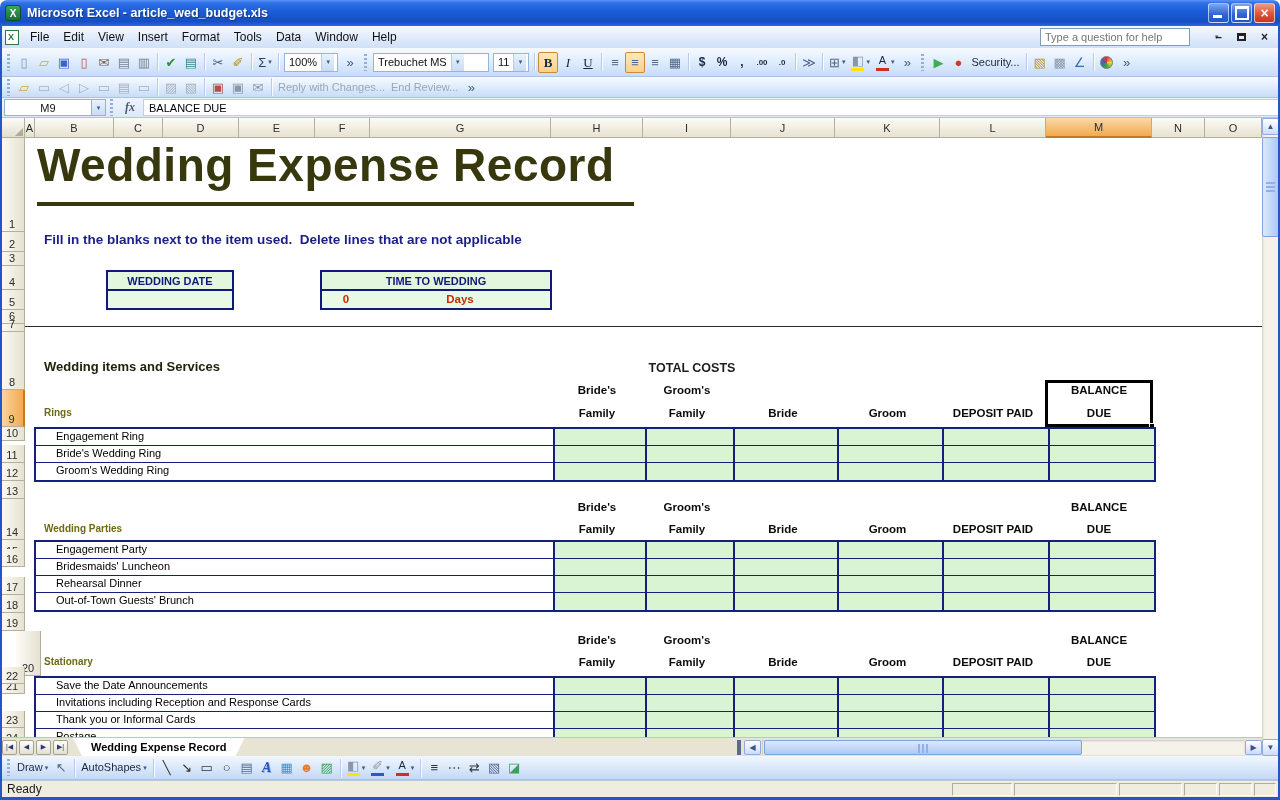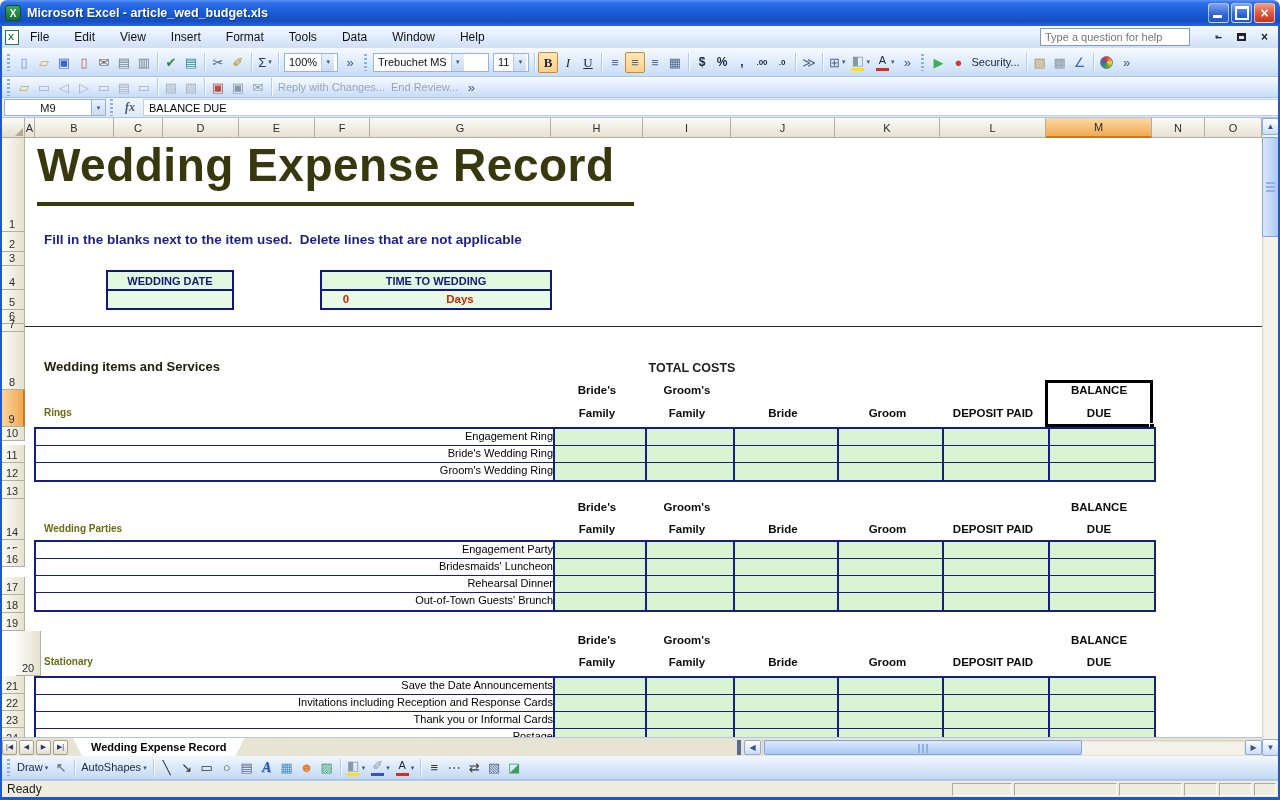--- a/index.html
+++ b/index.html
@@ -118,22 +118,22 @@
   .sheet-hr { left:25px; top:208px; width:1237px; height:1px; background:#2a2a2a; }
   .b13 { font-size:13px; font-weight:bold; color:#23230d; white-space:nowrap; }
   .total-costs { left:612px; top:243px; width:160px; text-align:center; font-size:12.5px; font-weight:bold; color:#1e1e1e; }
   .sec-h { font-size:10px; font-weight:bold; color:#6b6b14; white-space:nowrap; }
   .hcell { text-align:center; font-size:11.5px; font-weight:bold; color:#0c0c0c; line-height:14px; white-space:nowrap; }
   .selbox { left:1045px; width:108px; height:47px; border:3px solid #000; background:transparent; }
   .fillhandle { position:absolute; right:-5px; bottom:-5px; width:6px; height:6px; background:#000; border:1px solid #fff; }
   .stable { left:34px; width:1122px; border:2px solid #141f7e; background:#fff; }
   .srow { display:flex; height:17px; border-bottom:1px solid #141f7e; }
   .srow.last { border-bottom:none; }
-  .scell-name { width:517px; font-size:11px; line-height:14px; padding-left:4px; color:#000;
-    overflow:hidden; white-space:nowrap; background:#fff;text-align:right; }
+  .scell-name { width:517px; font-size:11px; line-height:14px; padding-left:20px; color:#000;
+    overflow:hidden; white-space:nowrap; background:#fff; }
   .scell-green { border-left:2px solid #141f7e; background:#d9f4d2; height:100%; }
 
   
   .tabbar { position:absolute; left:0; top:737px; width:1262px; height:19px; background:#e8e4d4;
     border-top:1px solid #b7c5dc; display:flex; align-items:center; }
   .navbtn { width:15px; height:15px; margin-left:2px; background:linear-gradient(#fefefc,#e3dfcf);
     border:1px solid #a6a292; border-radius:2px; display:flex; align-items:center; justify-content:center;
     font-size:7px; color:#2c3a6e; }
   .sheettab { margin-left:5px; height:18px; padding:0 18px; background:#fff; display:flex; align-items:center;
     font-size:11px; font-weight:bold; color:#000; clip-path:polygon(0 0,100% 0,calc(100% - 9px) 100%,9px 100%); }
@@ -181,21 +181,21 @@
     <span class="wtitle" data-name="window-title">Microsoft Excel - article_wed_budget.xls</span>
     <span class="winbtns">
       <span class="wbtn min" data-name="minimize-button"></span>
       <span class="wbtn rest" data-name="restore-button"></span>
       <span class="wbtn close" data-name="close-button">×</span>
     </span>
   </div>
 
   <div class="menubar" data-name="menu-bar">
     <span class="doc-icon" data-name="workbook-icon"></span>
-    <span id="menu-items" style="display:flex;gap:11px;">
+    <span id="menu-items" style="display:flex;">
         <span class="menu" data-name="menu-file">File</span>
         <span class="menu" data-name="menu-edit">Edit</span>
         <span class="menu" data-name="menu-view">View</span>
         <span class="menu" data-name="menu-insert">Insert</span>
         <span class="menu" data-name="menu-format">Format</span>
         <span class="menu" data-name="menu-tools">Tools</span>
         <span class="menu" data-name="menu-data">Data</span>
         <span class="menu" data-name="menu-window">Window</span>
         <span class="menu" data-name="menu-help">Help</span>
       </span>
@@ -560,21 +560,21 @@
         <div class="rowh" data-name="row-header-12" style="top: 345px; height: 18px;">12</div>
         <div class="rowh" data-name="row-header-13" style="top: 363px; height: 18px;">13</div>
         <div class="rowh" data-name="row-header-14" style="top: 381px; height: 41px;">14</div>
         <div class="rowh" data-name="row-header-15" style="top: 422px; height: 19px;">15</div>
         <div class="rowh" data-name="row-header-16" style="top: 431px; height: 18px;">16</div>
         <div class="rowh" data-name="row-header-17" style="top: 459px; height: 18px;">17</div>
         <div class="rowh" data-name="row-header-18" style="top: 477px; height: 18px;">18</div>
         <div class="rowh" data-name="row-header-19" style="top: 495px; height: 18px;">19</div>
         <div class="rowh" data-name="row-header-20" style="top: 513px; height: 45px; margin-left: 16px;">20</div>
         <div class="rowh" data-name="row-header-21" style="top: 558px; height: 18px;">21</div>
-        <div class="rowh" data-name="row-header-22" style="top: 576px; height: 17px;">22</div>
+        <div class="rowh" data-name="row-header-22" style="top: 549px; height: 17px;">22</div>
         <div class="rowh" data-name="row-header-23" style="top: 593px; height: 17px;">23</div>
         <div class="rowh" data-name="row-header-24" style="top: 610px; height: 18px;">24</div>
       </div>
 
     <div class="sheet-item sheet-title" data-name="sheet-title">Wedding Expense Record</div>
     <div class="sheet-item title-underline" data-name="title-underline"></div>
     <div class="sheet-item instructions" data-name="instructions-text">Fill in the blanks next to the item used.  Delete lines that are not applicable</div>
 
     <div class="sheet-item infobox wd-box" data-name="wedding-date-box">
       <div class="wd-head" data-name="wedding-date-label">WEDDING DATE</div>

